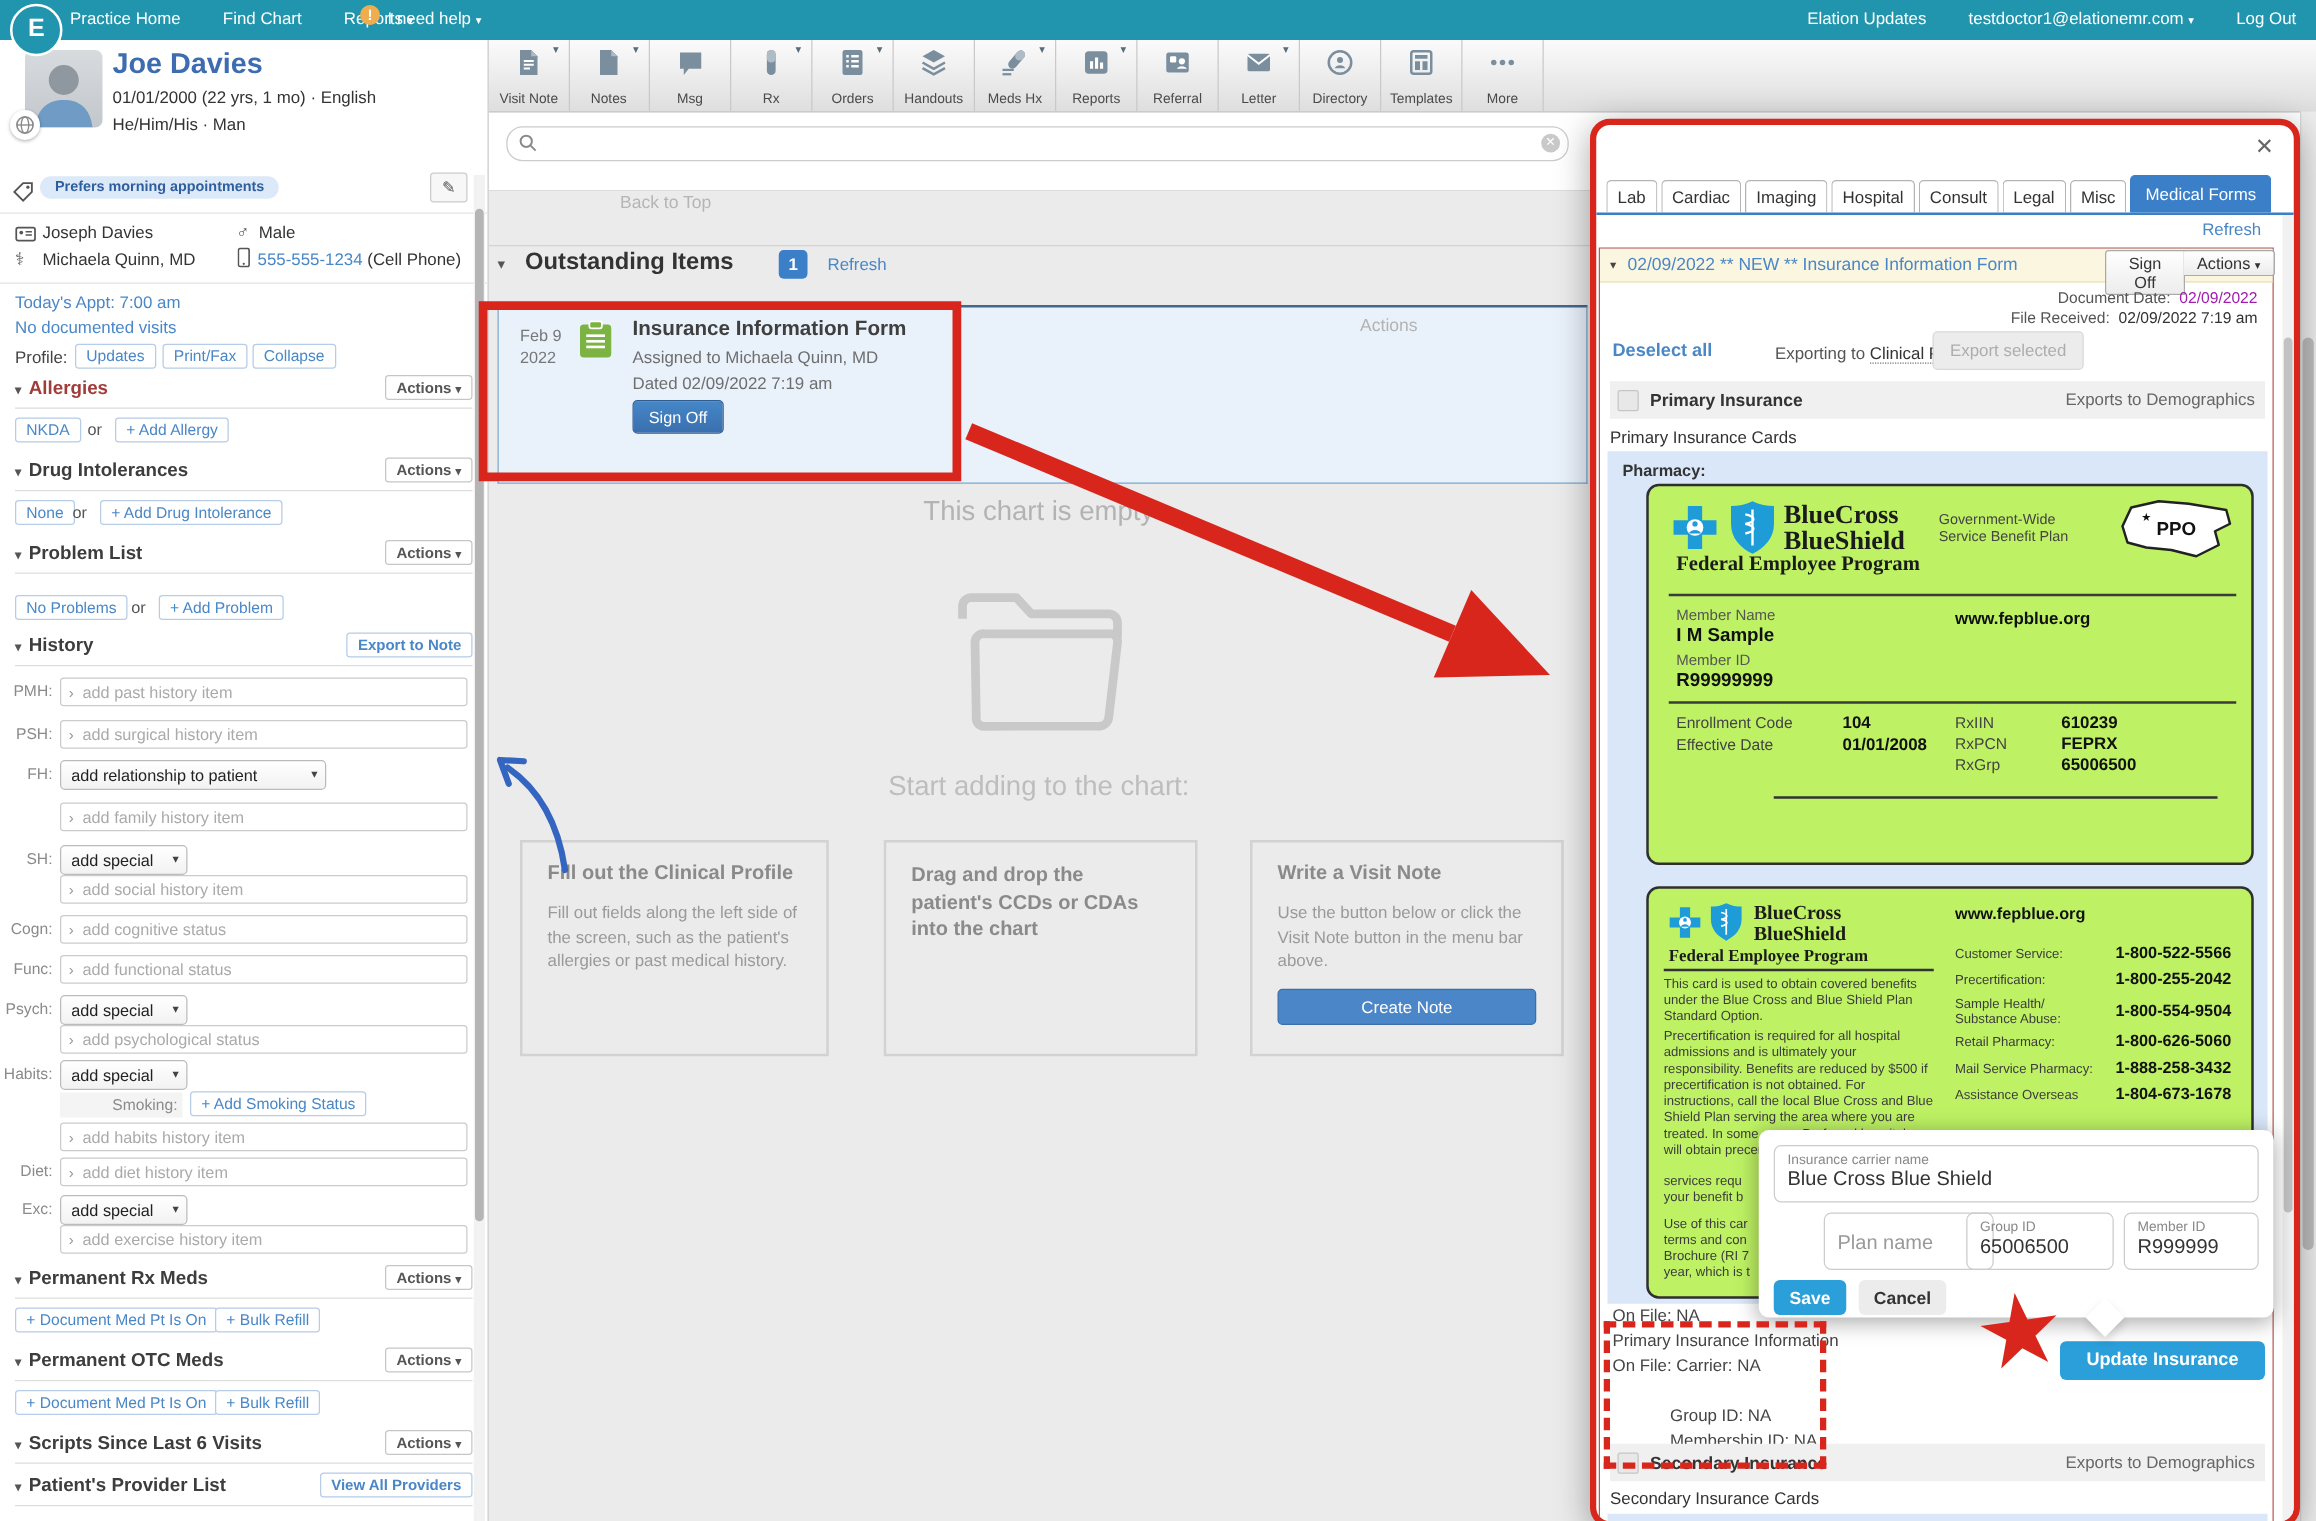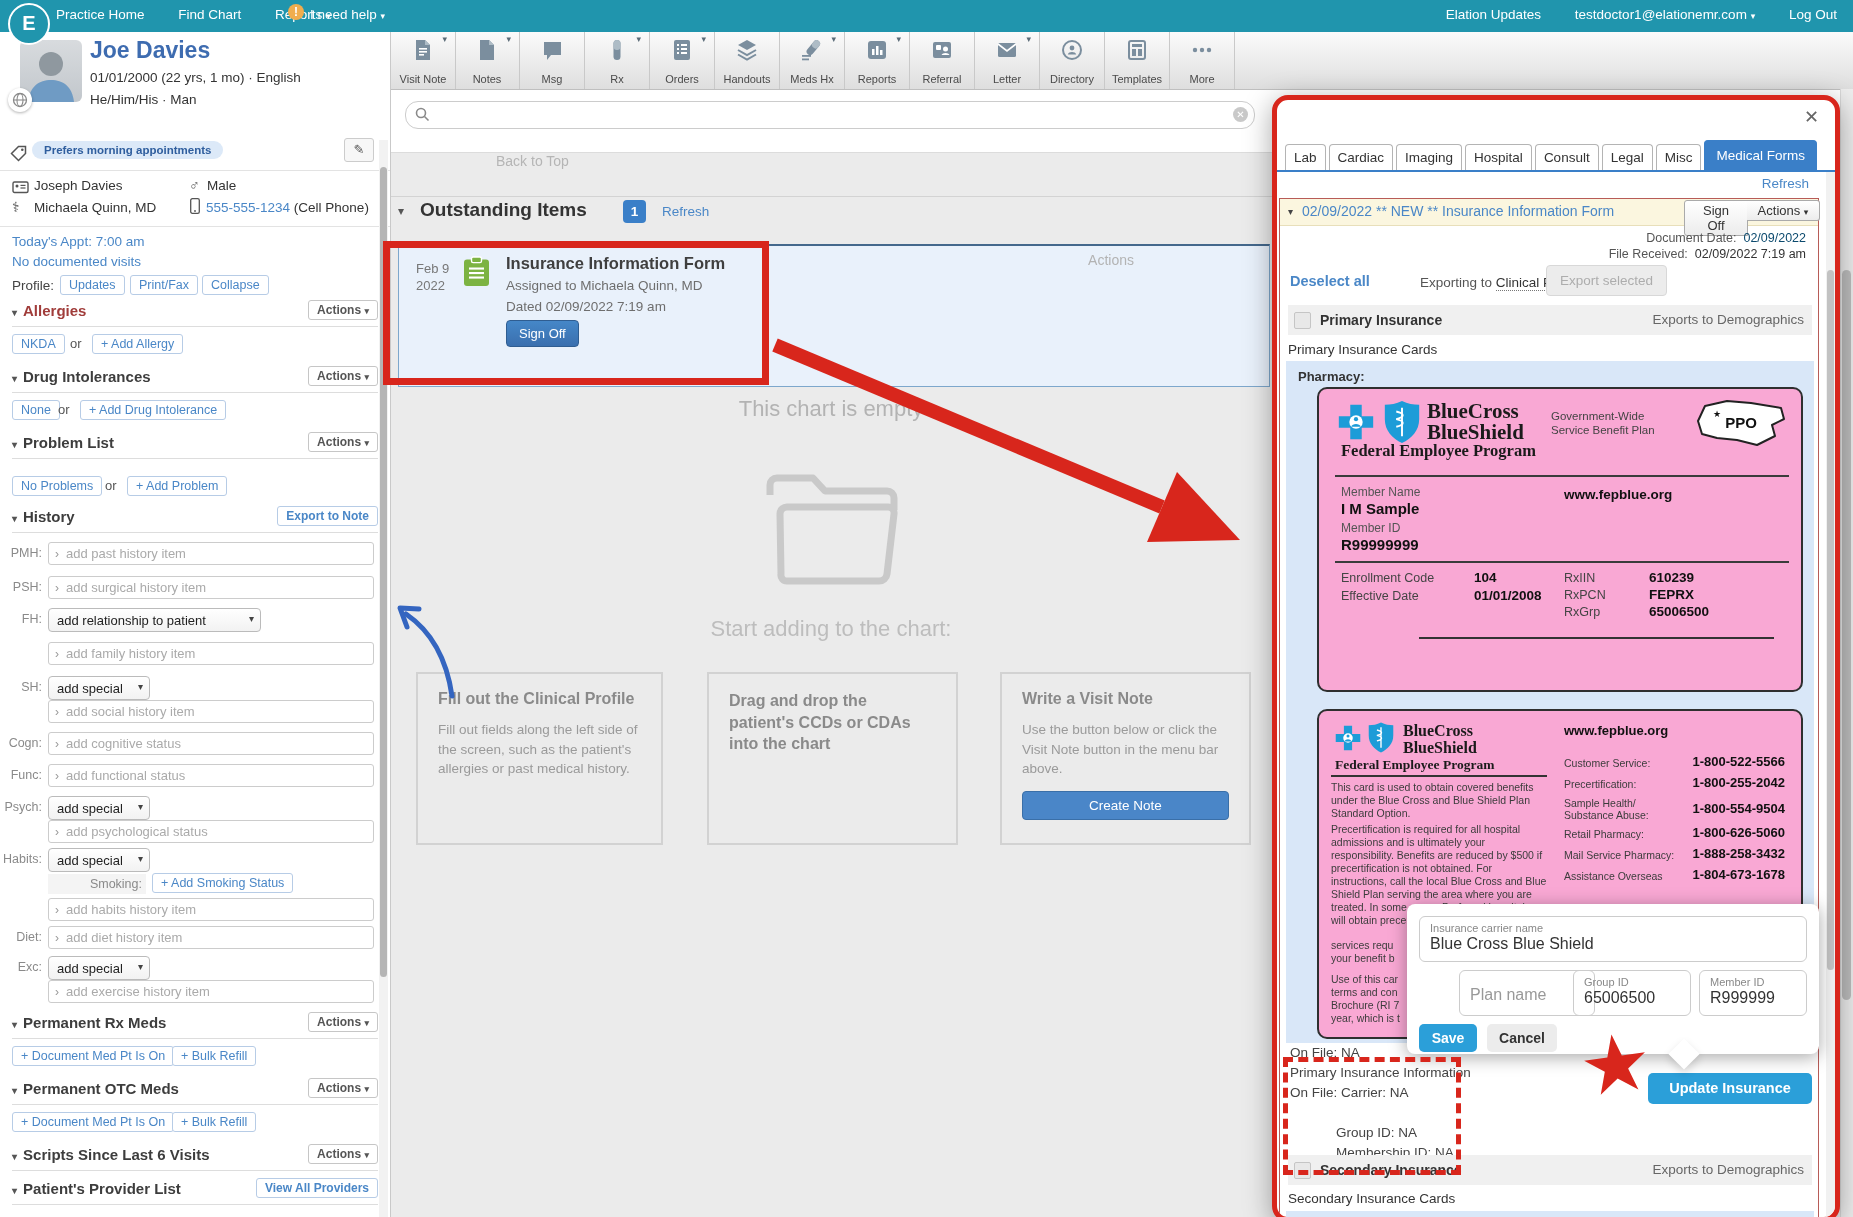--- a/index.html
+++ b/index.html
@@ -46,21 +46,21 @@
          box-shadow:0 6px 28px rgba(0,0,0,.35);z-index:40;overflow:hidden;}
   .tab{display:inline-block;border:1px solid #b4b4b4;border-bottom:none;background:#fff;border-radius:4px 4px 0 0;
        padding:5px 8px;font-size:13.5px;color:#333;margin-right:3px;cursor:pointer;vertical-align:bottom;}
   .tab.active{background:#3a7fc8;border-color:#3a7fc8;color:#fff;padding:7px 11px;}
   .docblock{position:absolute;left:2px;top:98px;width:540px;bottom:-20px;border:1px solid #b85b57;box-sizing:border-box;}
   .ywbar{position:absolute;left:0;top:0;right:0;height:26px;background:#fbf6df;border-bottom:1px solid #e8dfba;}
   .wbtn{border:1px solid #aaa;background:linear-gradient(#fff,#ececec);font-size:13px;color:#333;padding:2px 10px;cursor:pointer;}
   .grayrow{position:absolute;left:8px;width:524px;height:30px;background:#f0f0f0;}
   .cbx{position:absolute;left:6px;top:7px;width:15px;height:15px;background:#e8e8e8;border:1px solid #c5c5c5;border-radius:2px;cursor:pointer;}
   .bluebox{position:absolute;left:6px;width:528px;background:#d9e7f8;}
-  .inscard{position:absolute;left:31px;width:486px;background:#f9a8d4;border:2px solid #2f2f2f;border-radius:10px;box-sizing:border-box;}
+  .inscard{position:absolute;left:31px;width:486px;background:#bef264;border:2px solid #2f2f2f;border-radius:10px;box-sizing:border-box;}
   .serif{font-family:"Liberation Serif",serif;font-weight:bold;color:#1b1b1b;}
   .cardlabel{font-size:12px;color:#555;}
   .cardval{font-size:15px;font-weight:bold;color:#111;}
   .finetext{font-size:10.5px;color:#3c3c3c;line-height:13px;}
   .phlabel{position:absolute;left:245px;font-size:10.5px;color:#3c3c3c;}
   .ph-num{position:absolute;right:16px;font-size:13px;font-weight:bold;color:#111;}
   .popup{position:absolute;left:130px;top:804px;width:412px;height:150px;background:#fff;border-radius:8px;
          box-shadow:0 3px 18px rgba(0,0,0,.35);z-index:50;}
   .popfld{position:absolute;border:1px solid #ccc;border-radius:6px;box-sizing:border-box;padding:5px 10px;}
   .popfld .flabel{font-size:11px;color:#888;}
@@ -462,21 +462,21 @@
     <div class="abs bluelink" style="right:26px;top:76px;font-size:13.5px;">Refresh</div>
 
     <div class="docblock">
       <div class="ywbar">
         <span class="abs" style="left:8px;top:7px;font-size:10px;color:#444;">▾</span>
         <span class="abs bluelink" style="left:22px;top:4px;font-size:14px;">02/09/2022 ** NEW ** Insurance Information Form</span>
         <span class="abs wbtn" style="left:404px;top:1px;width:42px;text-align:center;border-radius:3px 0 0 3px;">Sign Off</span>
         <span class="abs wbtn" style="left:467px;top:1px;width:52px;text-align:center;border-radius:0 3px 3px 0;border-left:none;"><span>Actions</span> <span style="font-size:9px;">▾</span></span>
       </div>
       <div class="abs" style="right:12px;top:32px;font-size:12.5px;color:#555;text-align:right;">
-        <div><span>Document Date:</span>&nbsp;&nbsp;<span style="color:#0c4a6e;">02/09/2022</span></div>
+        <div><span>Document Date:</span>&nbsp;&nbsp;<span style="color:#a21caf;">02/09/2022</span></div>
         <div style="margin-top:2px;"><span>File Received:</span>&nbsp;&nbsp;<span style="color:#333;">02/09/2022 7:19 am</span></div>
       </div>
 
       <div class="abs bluelink" style="left:10px;top:74px;font-size:14.5px;font-weight:bold;">Deselect all</div>
       <div class="abs" style="left:140px;top:76px;font-size:13.5px;color:#555;">
         <span>Exporting to</span>
         <span style="color:#333;border-bottom:1px dotted #777;">Clinical Profile</span>
         <span style="font-size:9px;">▾</span>
       </div>
       <div class="abs" style="left:266px;top:66px;padding:7px 13px;background:#ececec;border:1px solid #d8d8d8;border-radius:4px;font-size:13.5px;color:#adadad;">Export selected</div>

